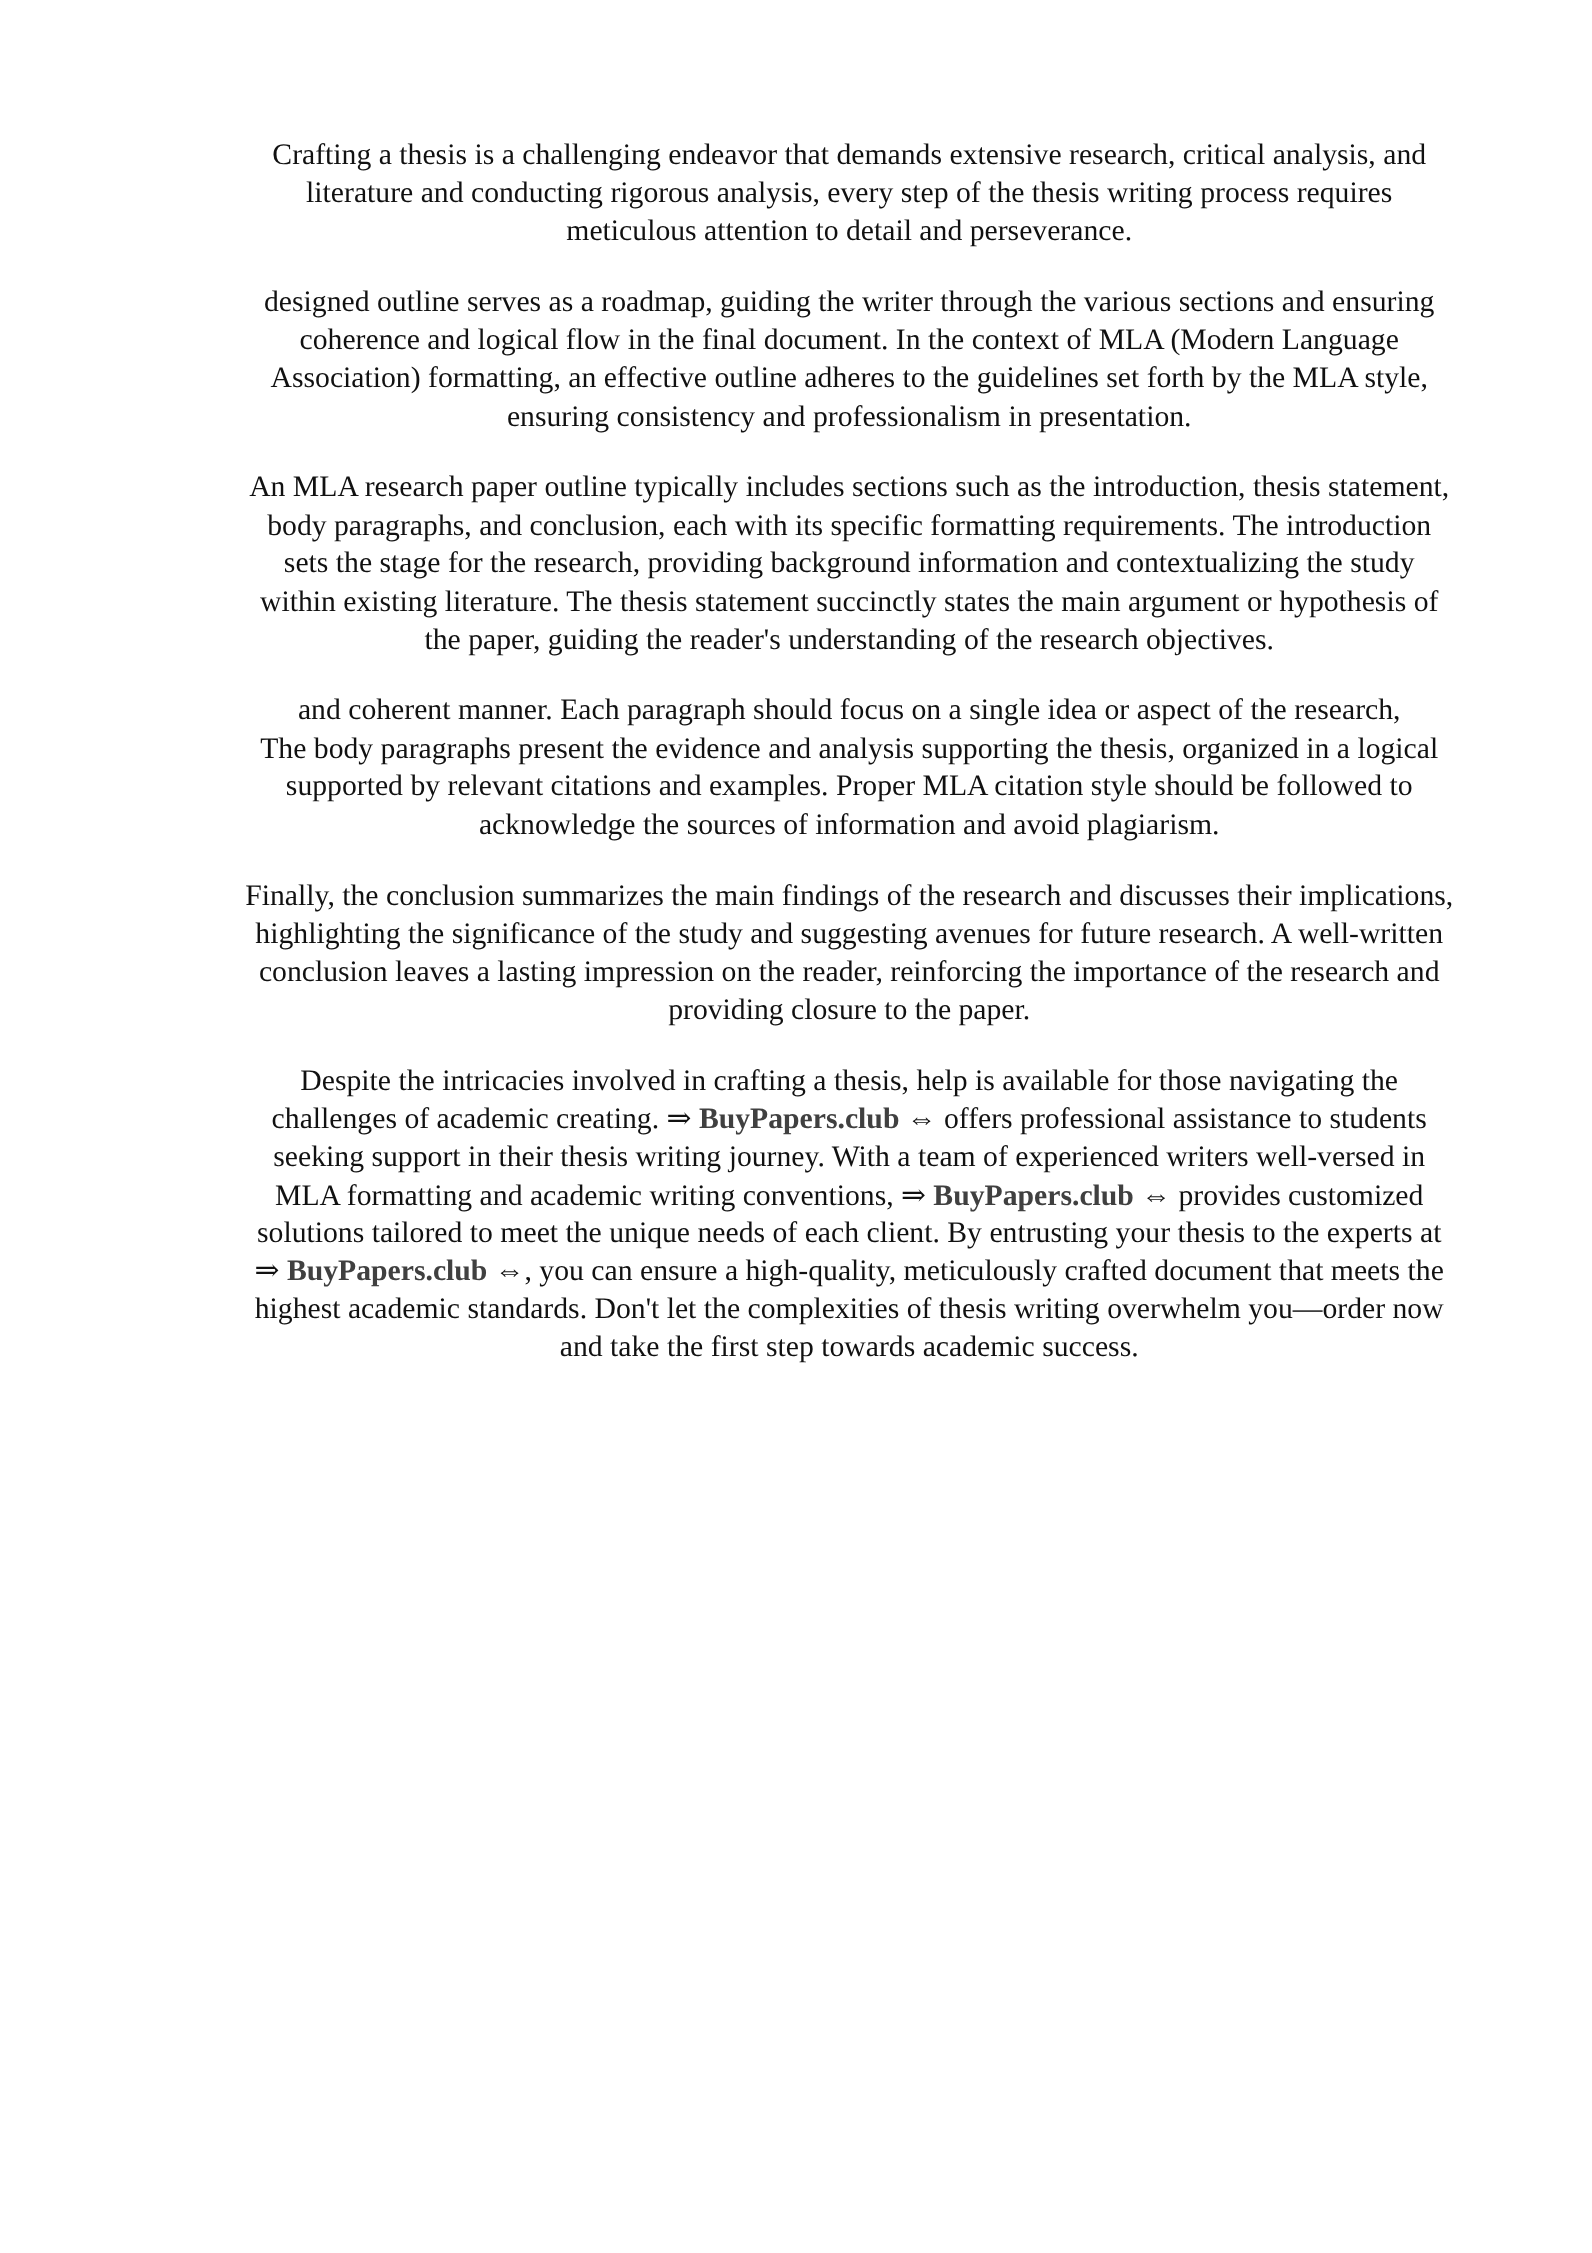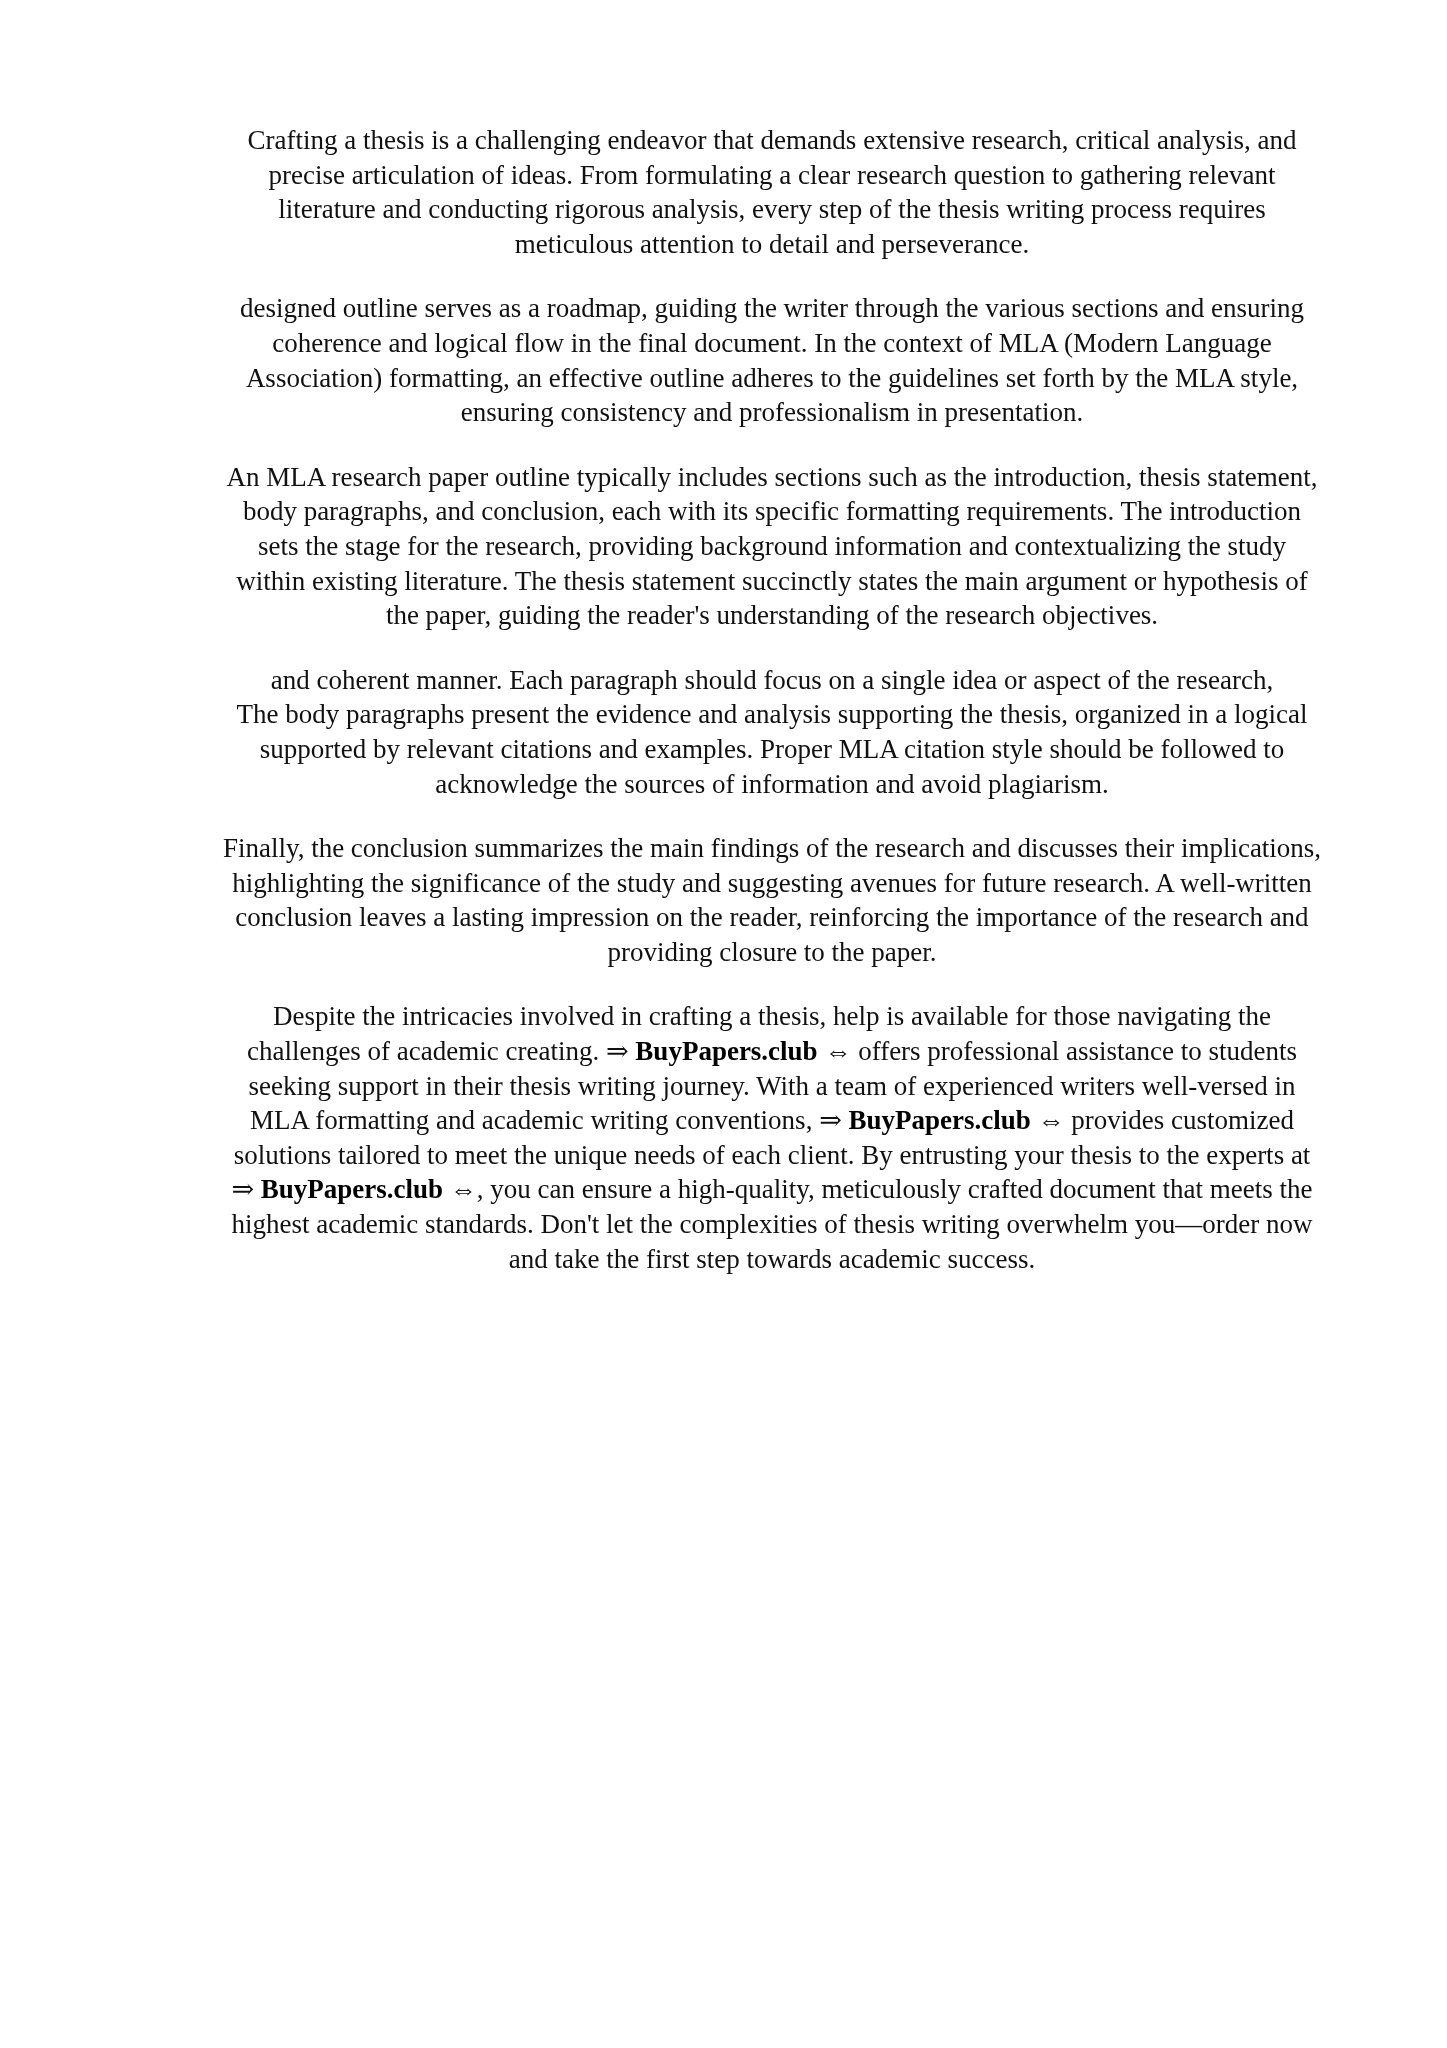--- a/index.html
+++ b/index.html
@@ -10,34 +10,33 @@
     top: 123px;
     width: 1200px;
     font-family: "Liberation Serif", "DejaVu Serif", serif;
     font-size: 27px;
     line-height: 34.6px;
     color: #111111;
   }
   .para { margin: 0 0 30px 0; }
   .line { display: block; white-space: nowrap; text-align: center; }
   .link {
-    color: #000000;
+    color: #404040;
     font-weight: bold;
     text-decoration: none;
   }
   .arrow { color: #111111; }
 </style>
 </head>
 <body>
 
 <div class="page">
 
   <p class="para">
     <span class="line">Crafting a thesis is a challenging endeavor that demands extensive research, critical analysis, and</span>
-    <span class="line">precise articulation of ideas. From formulating a clear research question to gathering relevant</span>
     <span class="line">literature and conducting rigorous analysis, every step of the thesis writing process requires</span>
     <span class="line">meticulous attention to detail and perseverance.</span>
   </p>
 
   <p class="para">
     <span class="line">designed outline serves as a roadmap, guiding the writer through the various sections and ensuring</span>
     <span class="line">coherence and logical flow in the final document. In the context of MLA (Modern Language</span>
     <span class="line">Association) formatting, an effective outline adheres to the guidelines set forth by the MLA style,</span>
     <span class="line">ensuring consistency and professionalism in presentation.</span>
   </p>

